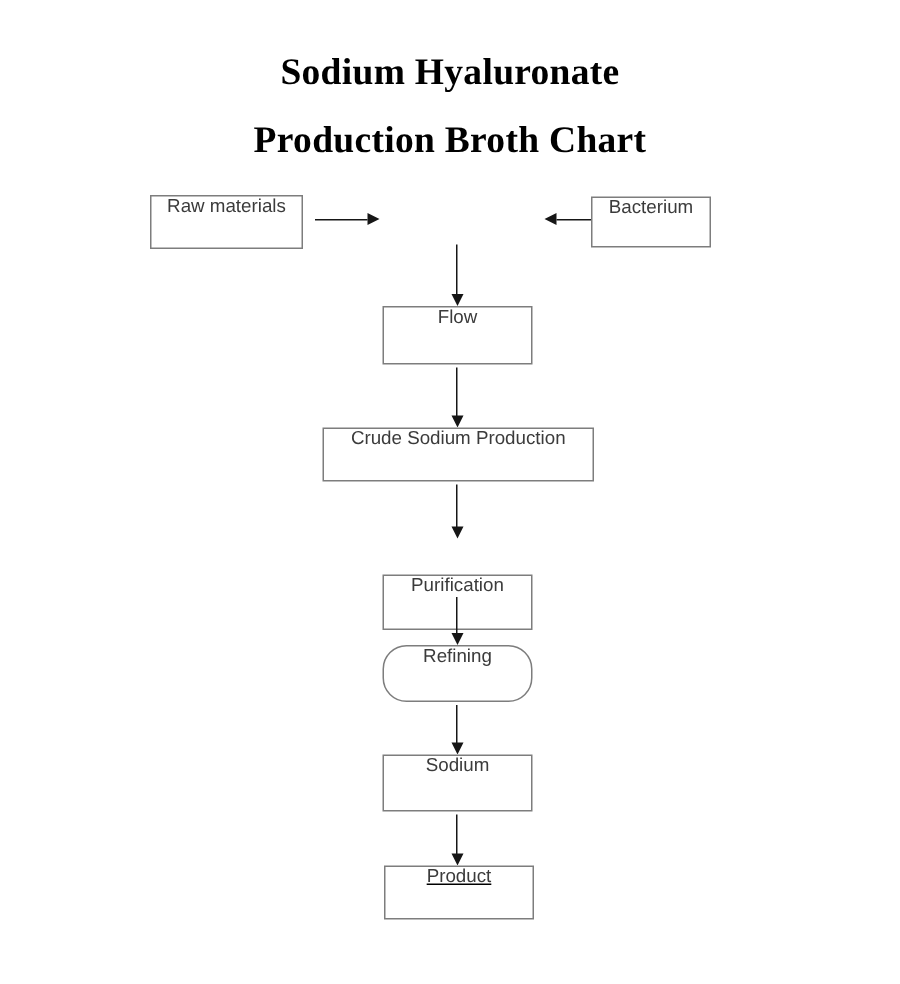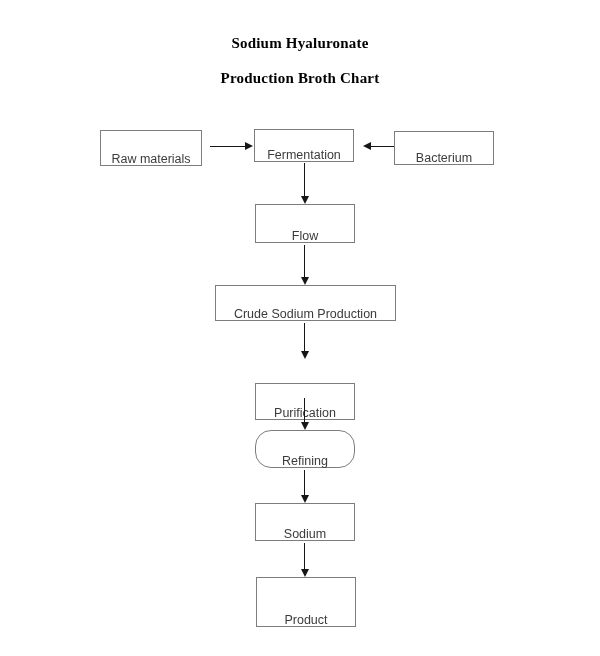--- a/index.html
+++ b/index.html
@@ -26,35 +26,35 @@
   .title-block {
     position: absolute;
     left: 0;
     top: 36px;
     width: 600px;
     text-align: center;
   }
   .title-line {
     font-family: "Liberation Serif", "DejaVu Serif", serif;
     font-weight: bold;
-    font-size: 15px;
+    font-size: 25px;
     color: #000000;
     letter-spacing: 0.2px;
     line-height: 1;
   }
   .title-line.first { margin-bottom: 20px; }
 
   
   .node {
     position: absolute;
     box-sizing: border-box;
     border: 1px solid #7d7d7d;
     background: #ffffff;
     display: flex;
-    align-items: flex-end;
+    align-items: flex-start;
     justify-content: center;
   }
   .node-label {
     font-family: "Liberation Sans", sans-serif;
     font-size: 12.5px;
     color: #3b3b3b;
     white-space: nowrap;
     line-height: 1;
   }
 
@@ -113,27 +113,24 @@
     <div class="title-line first">Sodium Hyaluronate</div>
     <div class="title-line">Production Broth Chart</div>
   </div>
 
   <div class="node" style="left:100px; top:130px; width:102px; height:36px;">
     <span class="node-label">Raw materials</span>
   </div>
 
   <div class="arrow-h right" style="left:210px; top:146px; width:35px;"></div>
 
-  <div class="node" style="left:254px; top:129px; width:100px; height:33px;">
-    <span class="node-label">Fermentation</span>
-  </div>
 
   <div class="arrow-h left" style="left:371px; top:146px; width:35px;"></div>
 
-  <div class="node" style="left:394px; top:131px; width:100px; height:34px;">
+  <div class="node" style="left:394px; top:131px; width:80px; height:34px;">
     <span class="node-label">Bacterium</span>
   </div>
 
   <div class="arrow-v" style="left:304px; top:163px; height:34px;"></div>
 
   <div class="node" style="left:255px; top:204px; width:100px; height:39px;">
     <span class="node-label">Flow</span>
   </div>
 
   <div class="arrow-v" style="left:304px; top:245px; height:33px;"></div>
@@ -155,17 +152,17 @@
   </div>
 
   <div class="arrow-v" style="left:304px; top:470px; height:26px;"></div>
 
   <div class="node" style="left:255px; top:503px; width:100px; height:38px;">
     <span class="node-label">Sodium</span>
   </div>
 
   <div class="arrow-v" style="left:304px; top:543px; height:27px;"></div>
 
-  <div class="node" style="left:256px; top:577px; width:100px; height:50px;">
+  <div class="node" style="left:256px; top:577px; width:100px; height:36px;text-decoration:underline;">
     <span class="node-label">Product</span>
   </div>
 
 </div>
 
 </body></html>

